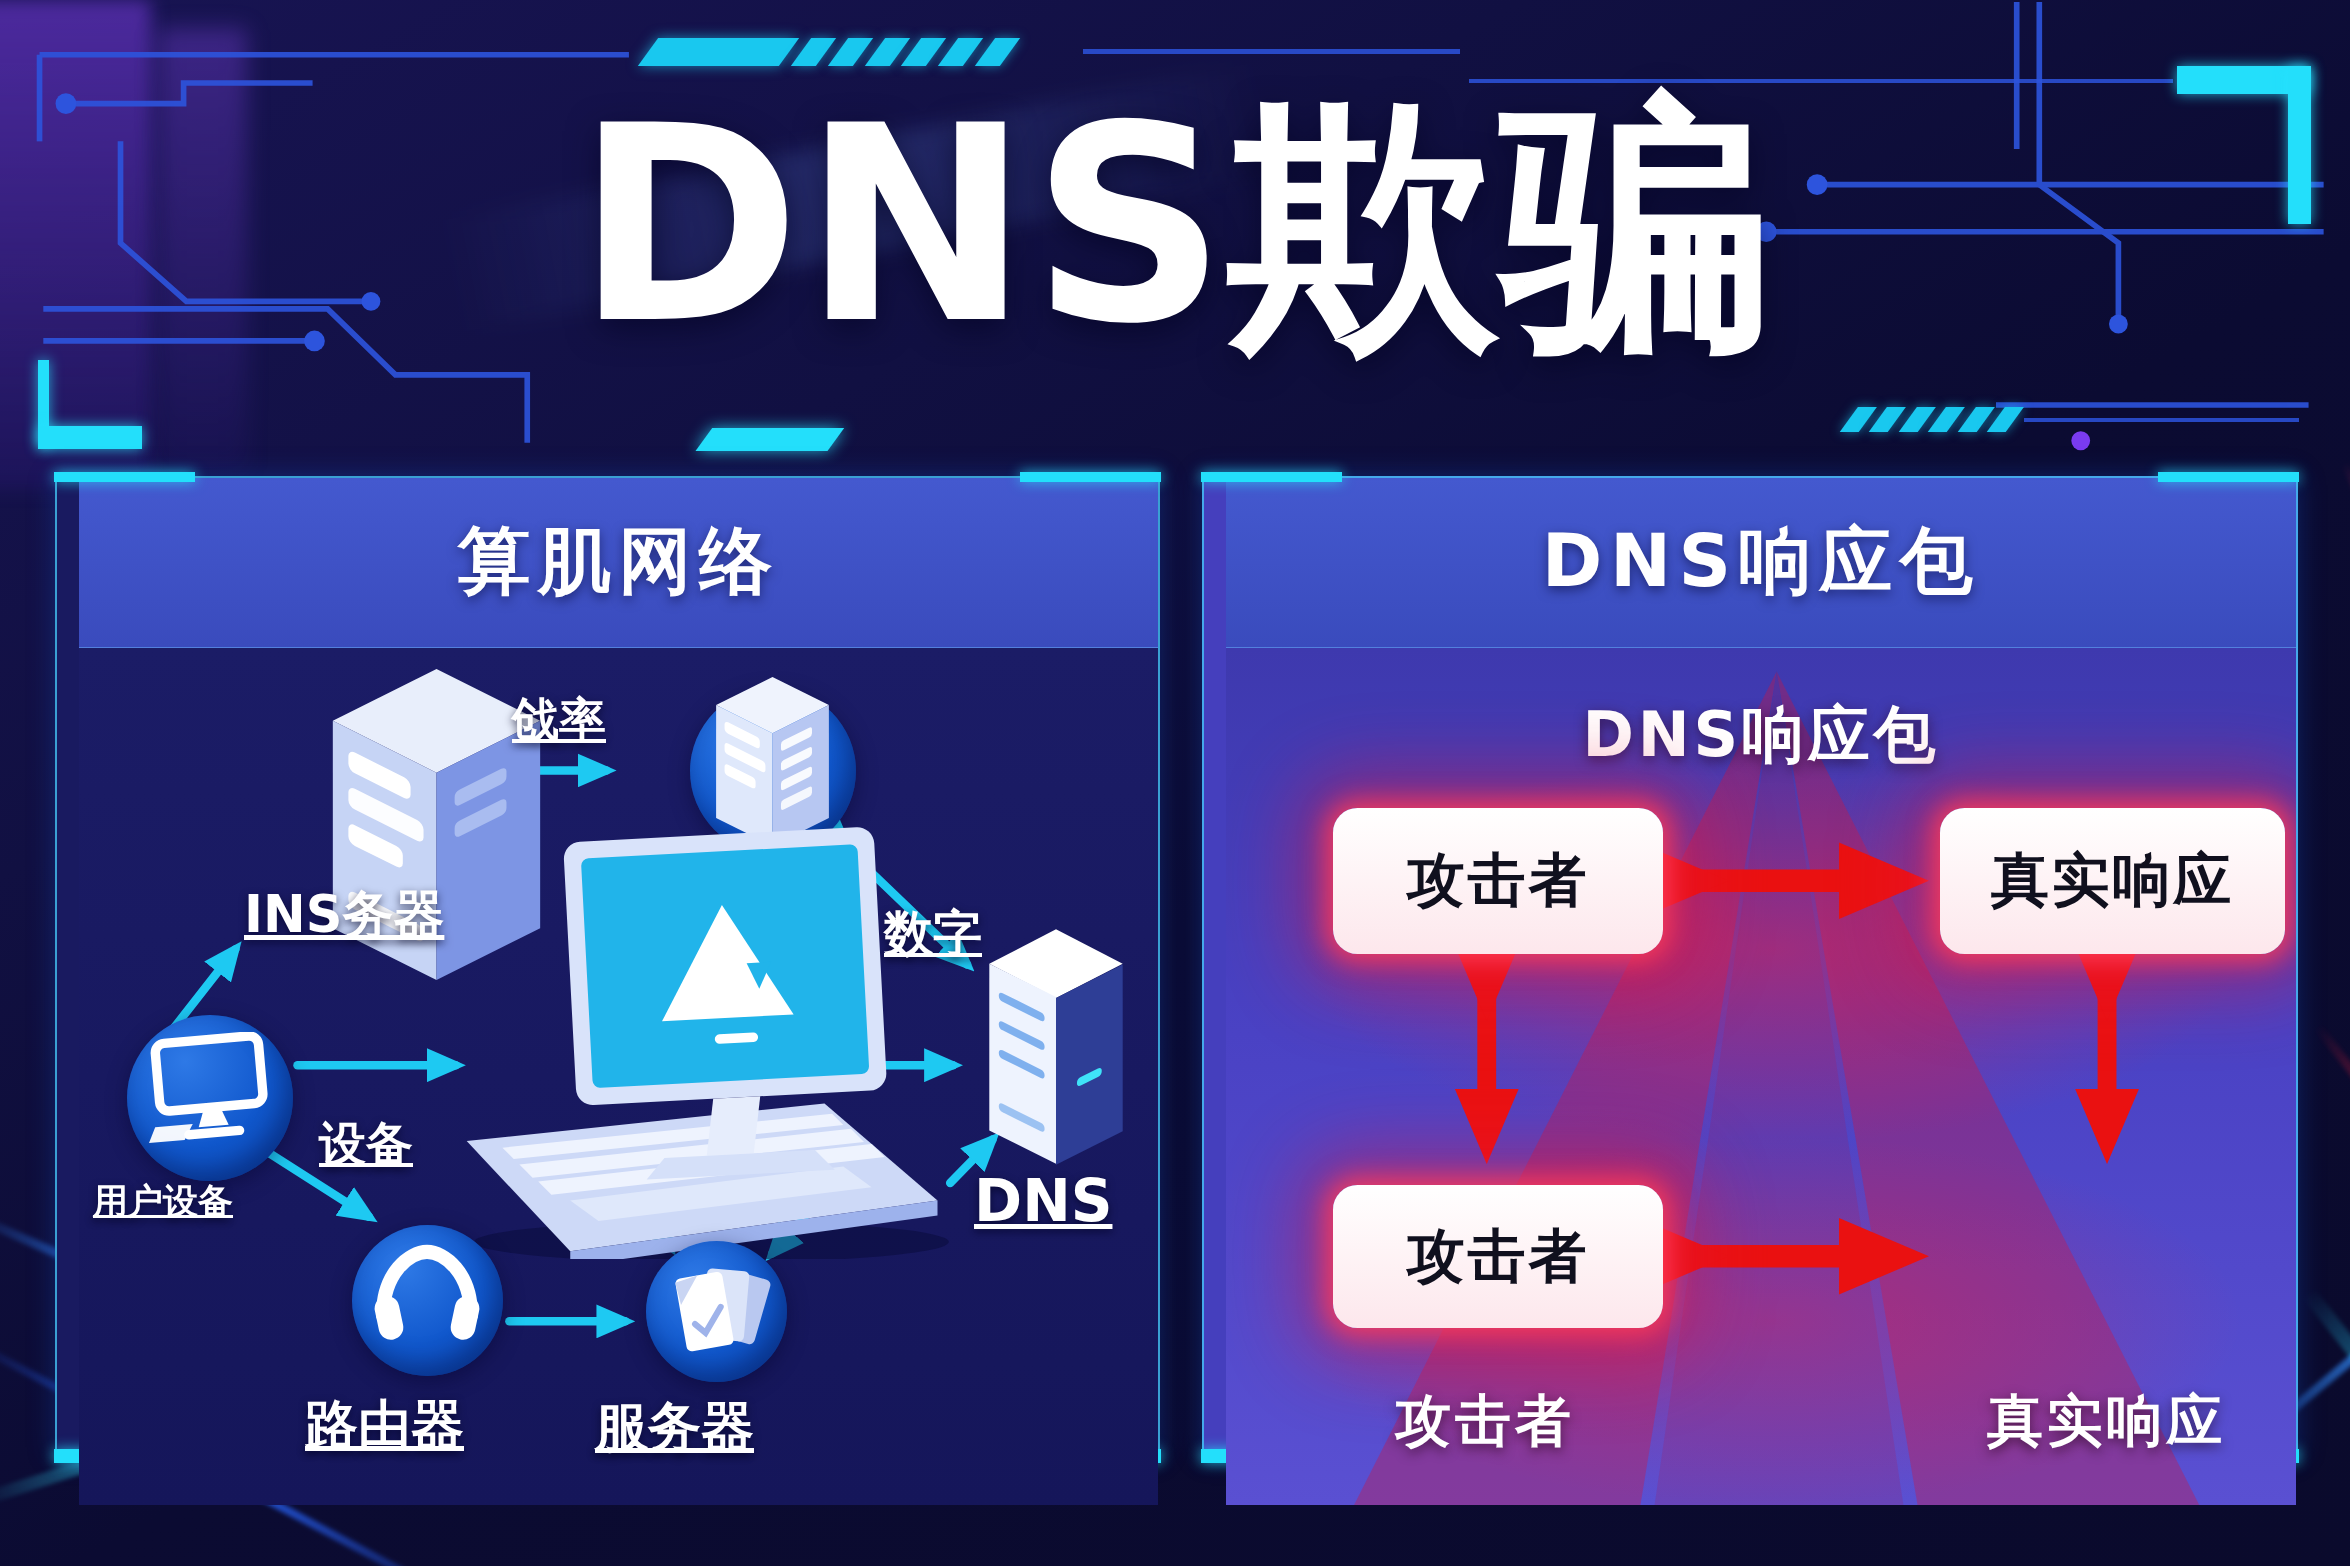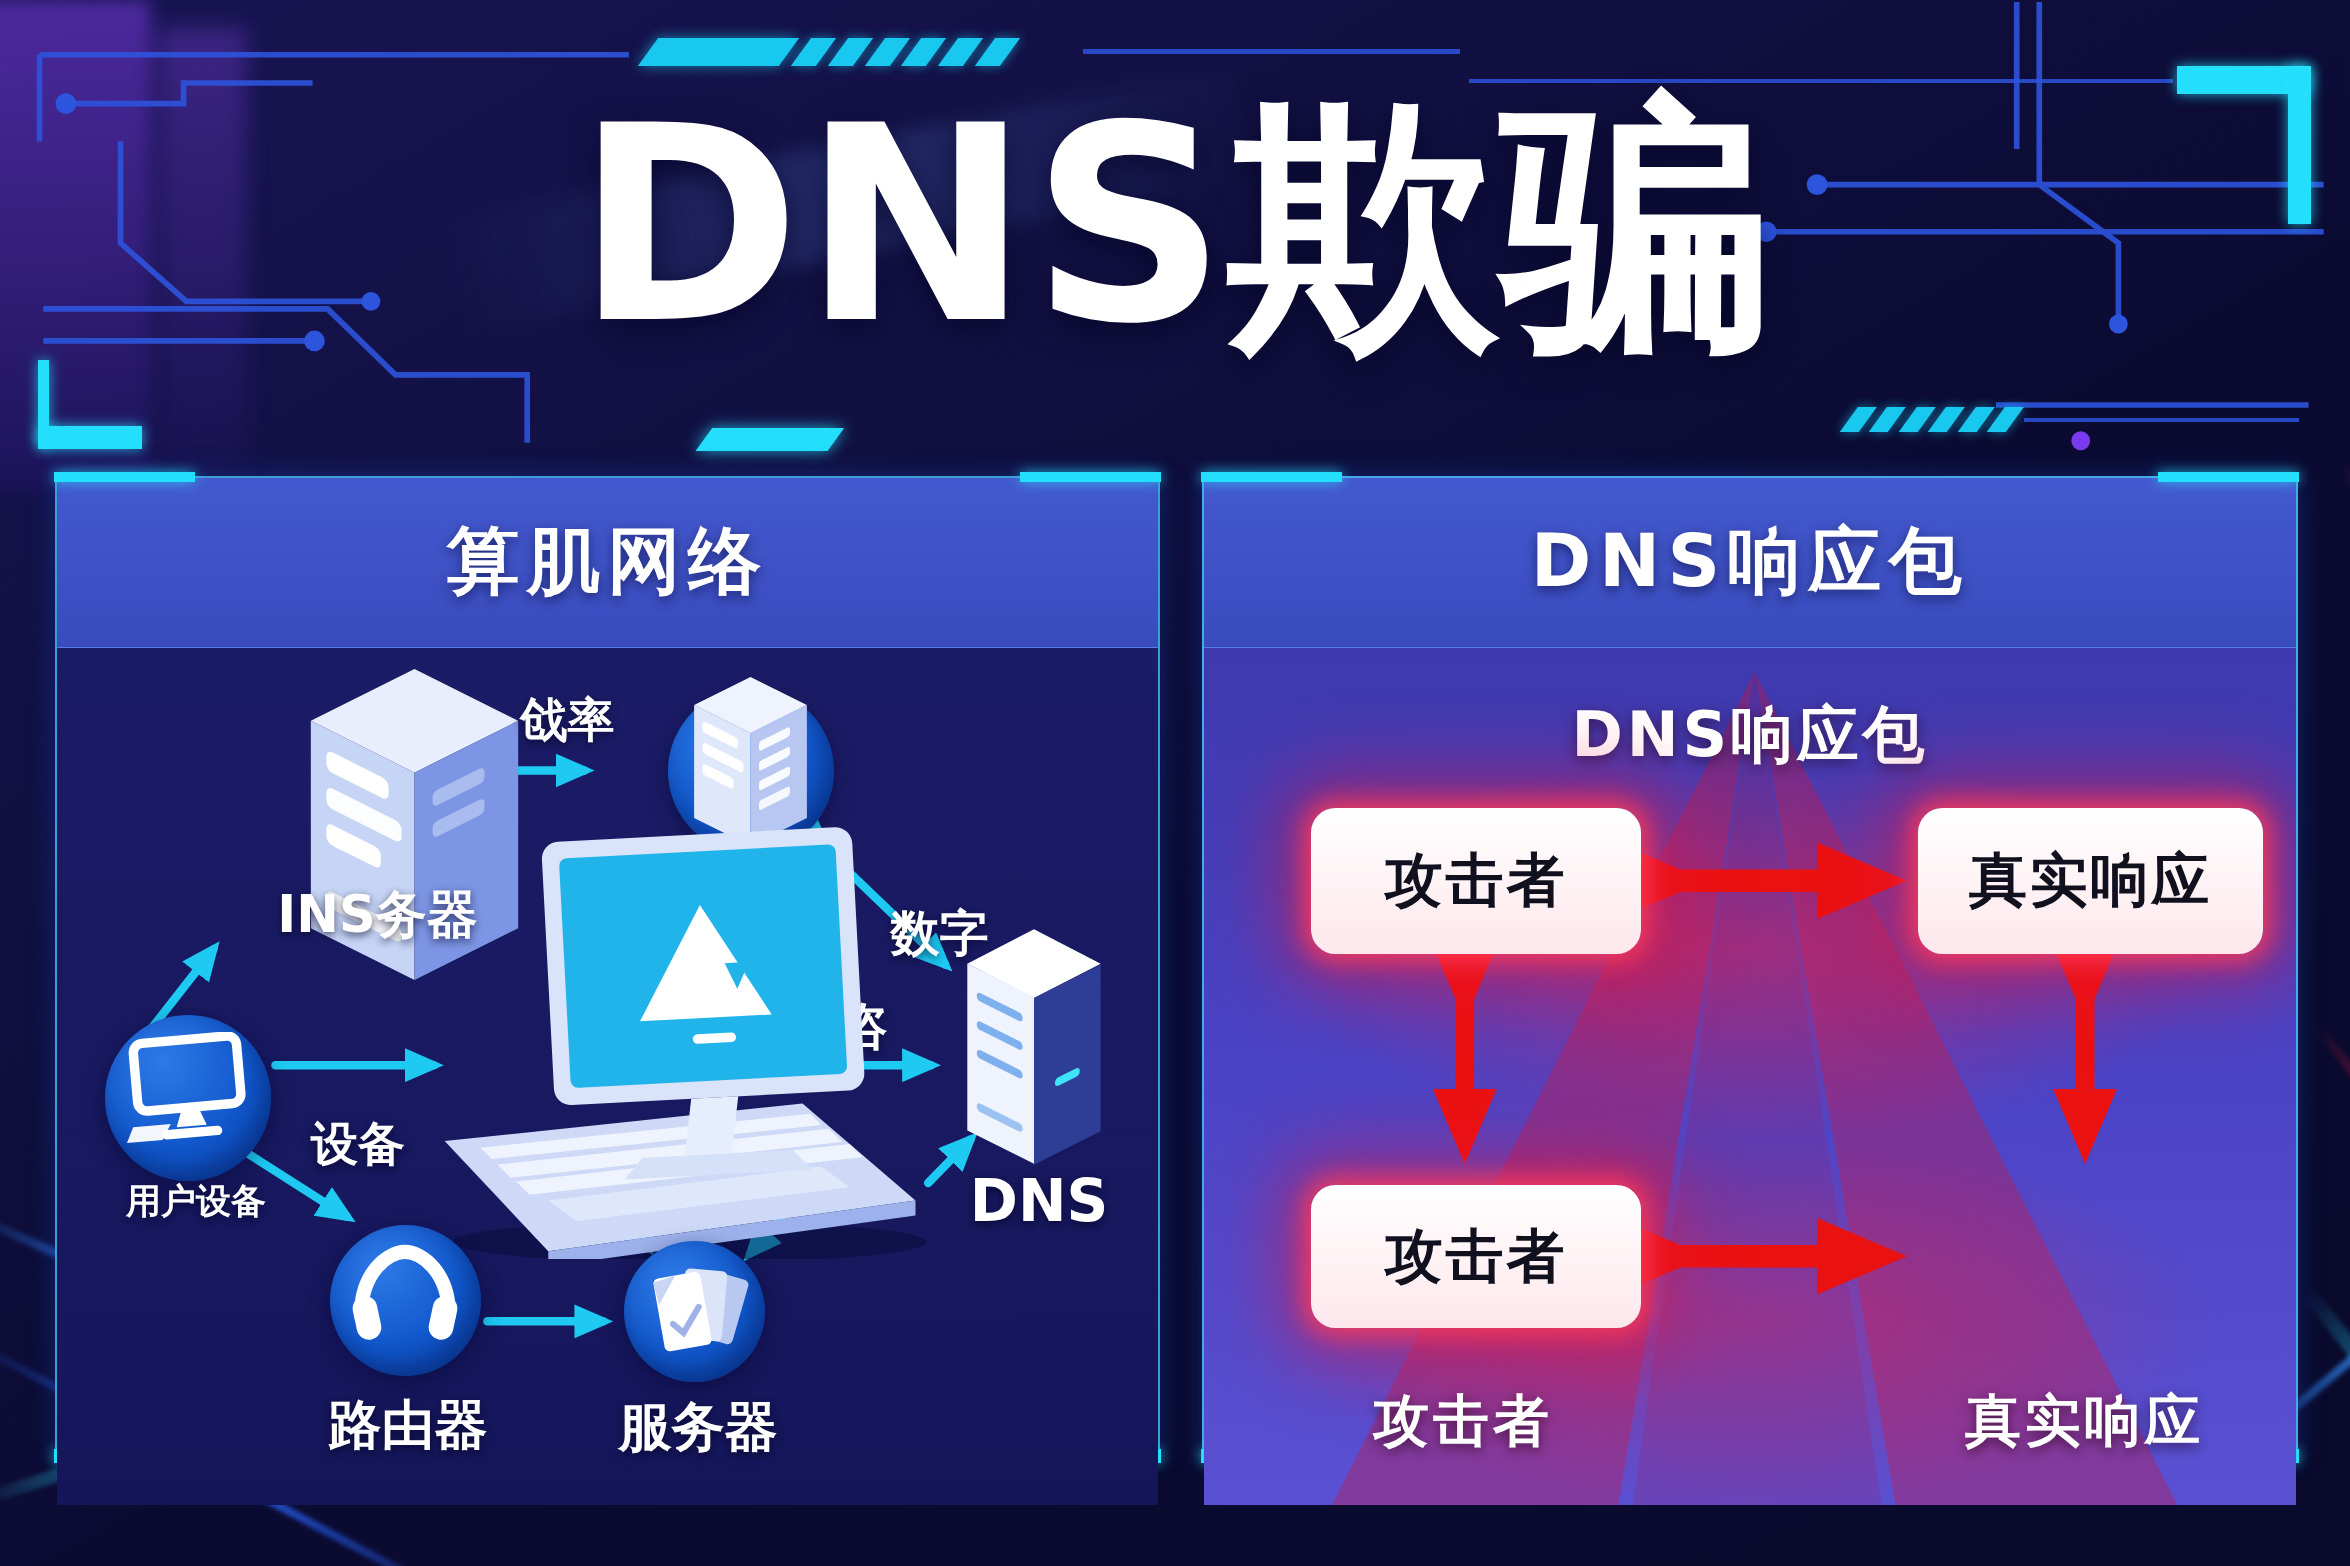--- a/index.html
+++ b/index.html
@@ -13,38 +13,38 @@
   .cyan-bar{position:absolute;background:#23dffb;box-shadow:0 0 13px rgba(40,225,255,.75);}
   .deco-line{position:absolute;background:#2d54dd;opacity:.85;}
   .slash-group{position:absolute;display:flex;align-items:center;gap:12.2px;}
   .slash{width:24.5px;height:28px;background:#19c8ef;transform:skewX(-36deg);box-shadow:0 0 9.4px rgba(30,210,250,.55);}
   .slash-bar{width:141px;height:28px;background:#19c8ef;transform:skewX(-36deg);box-shadow:0 0 11.3px rgba(30,210,250,.6);}
   .main-title{position:absolute;left:50%;top:87px;transform:translateX(-50%);
     font-size:271px;font-weight:700;line-height:1.02;letter-spacing:1.9px;color:#fff;
     text-shadow:0 9.4px 32px rgba(0,0,30,.55);white-space:nowrap;}
   
   .panel{position:absolute;top:476px;height:980px;border:2.8px solid rgba(70,205,250,.75);
-    box-sizing:border-box;box-shadow:0 0 24.5px rgba(20,80,200,.35);}
+    box-sizing:border-box;box-shadow:0 0 24.5px rgba(20,80,200,.35);padding-left:22px;}
   .left-panel{left:55px;width:1105px;background:#191a60;}
   .right-panel{left:1202px;width:1096px;background:#453fbd;}
   .panel-head{height:169px;display:flex;align-items:center;justify-content:center;
     font-size:73px;font-weight:900;letter-spacing:7.5px;color:#fff;
     background:linear-gradient(180deg,#4459cf 0%,#3a4bbd 100%);
     border-bottom:0.9px solid rgba(120,220,255,.3);text-shadow:0 3.8px 11.3px rgba(0,0,40,.5);}
   .panel-body{position:relative;height:857px;overflow:hidden;}
   .lp-body{background:linear-gradient(180deg,#1b1c66 0%,#15165a 100%);}
   .rp-body{background:linear-gradient(180deg,#3e39ae 0%,#4a42c4 45%,#5a50d2 100%);}
   .c-tl{left:-2.8px;top:-5.6px;width:141px;height:9.4px;}
   .c-tr{right:-2.8px;top:-5.6px;width:141px;height:9.4px;}
   .c-bl{left:-2.8px;bottom:-8.5px;width:158px;height:14px;}
   .c-br{right:-2.8px;bottom:-8.5px;width:158px;height:14px;}
   
   .net-arrows{position:absolute;left:0;top:0;width:1100px;height:857px;}
-  .dlabel{position:absolute;color:#fff;font-weight:700;text-align:center;
-    text-shadow:0 2.8px 8.5px rgba(0,0,30,.65);line-height:1.05;}
+  .dlabel{position:absolute;color:#fff;font-weight:700;text-align:left;
+    text-shadow:0 2.8px 8.5px rgba(0,0,30,.65);line-height:1.05;text-decoration:underline;}
   .node-circle{position:absolute;border-radius:50%;
     background:radial-gradient(circle at 35% 28%,#2e79e6 0%,#1057cc 55%,#0a46b4 100%);
     box-shadow:inset -7.5px -11.3px 24.5px rgba(0,0,40,.35), 0 5.6px 21px rgba(0,0,40,.4);
     display:flex;align-items:center;justify-content:center;}
   .node-icon{position:absolute;}
   
   .flow-arrows{position:absolute;left:0;top:0;width:1090px;height:857px;z-index:3;}
   .beams{position:absolute;left:0;top:0;width:1090px;height:857px;z-index:1;}
   .glow{position:absolute;z-index:1;}
   .rp-heading{position:absolute;left:0;top:45px;width:100%;text-align:center;z-index:4;

